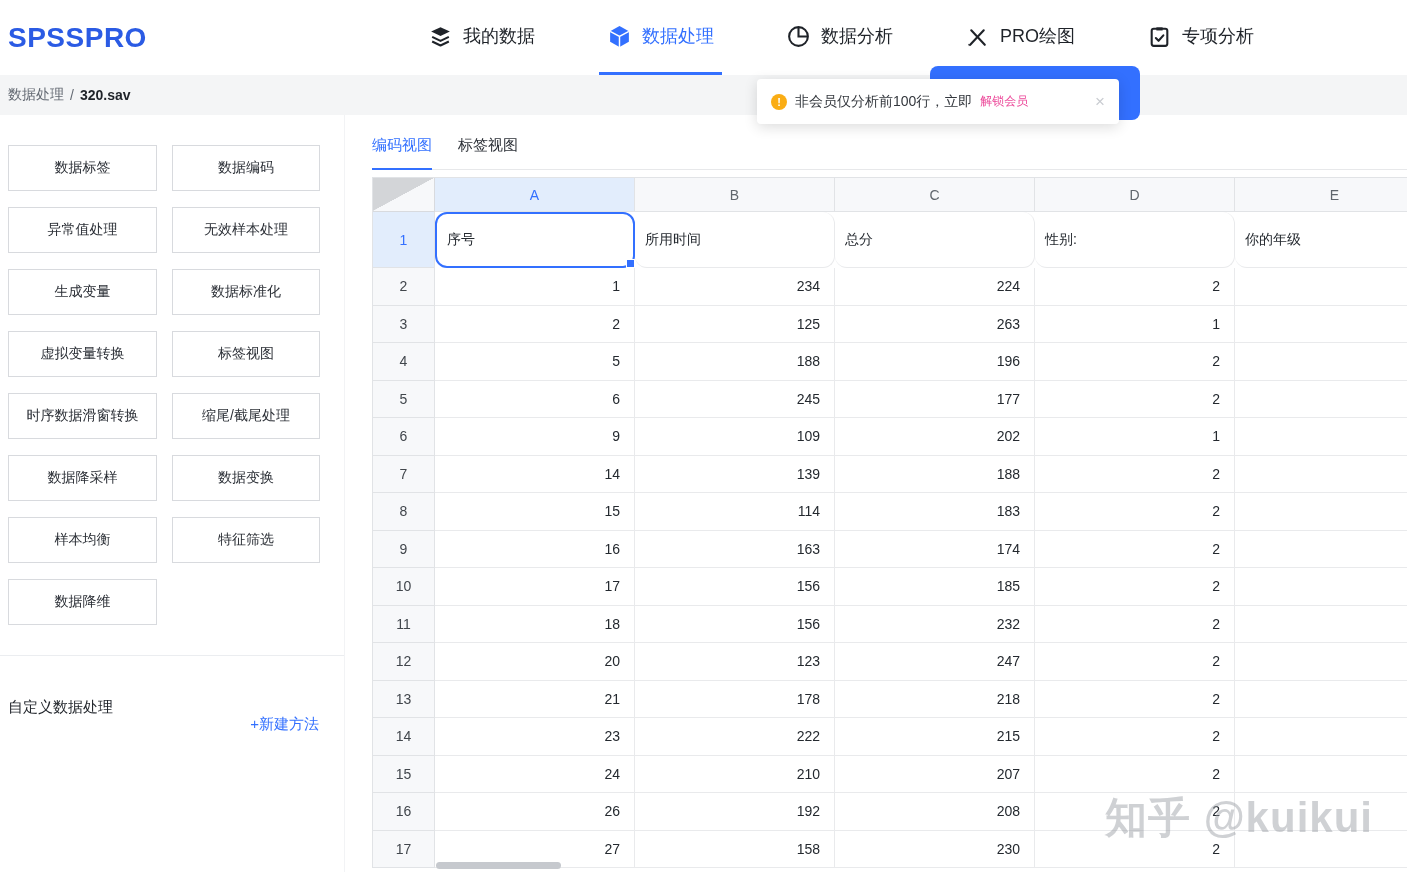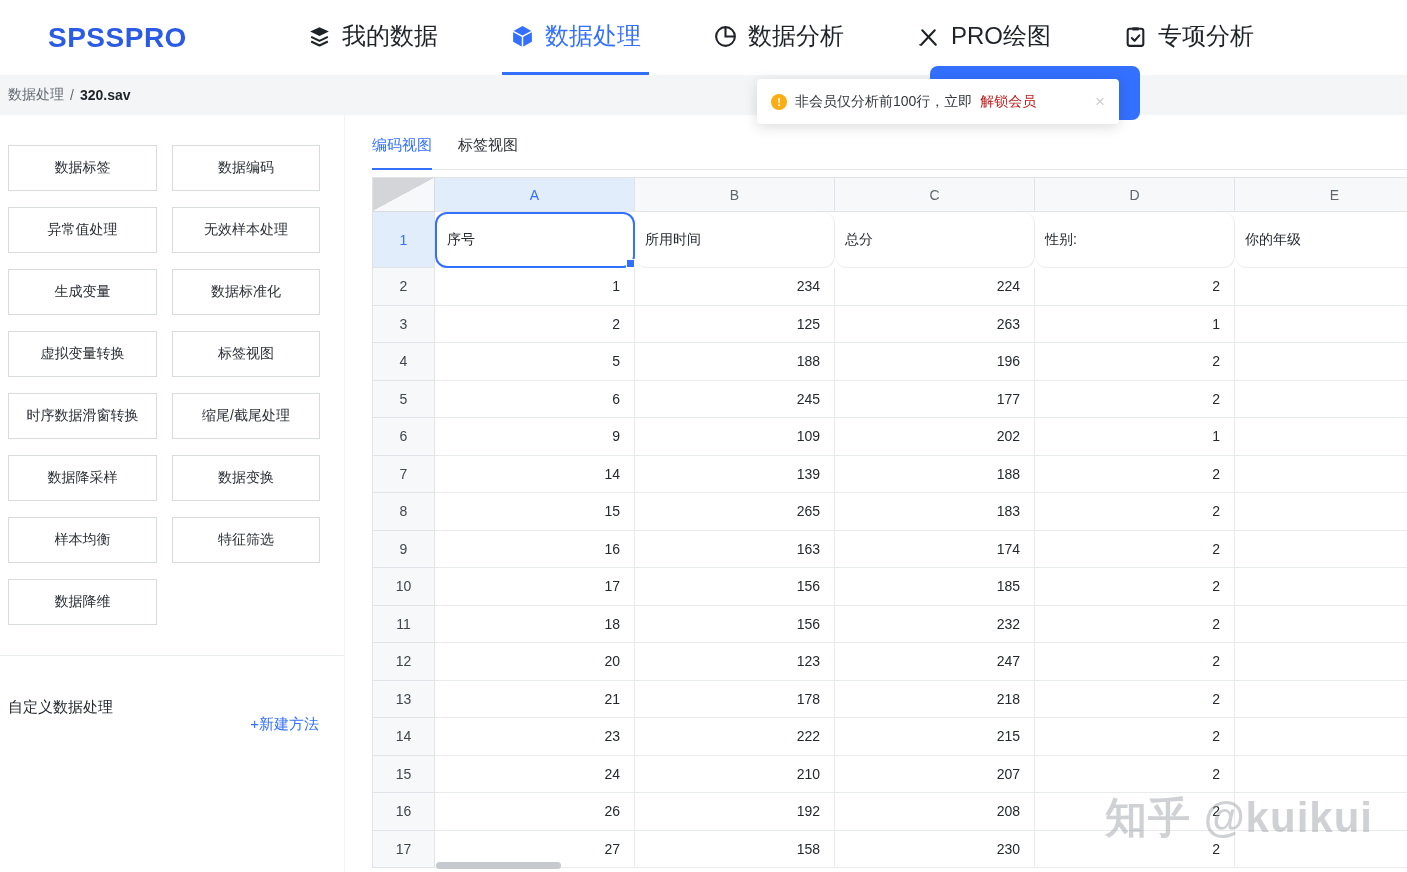--- a/index.html
+++ b/index.html
@@ -1,38 +1,38 @@
 <!DOCTYPE html>
 <html><head>
 <meta charset="utf-8">
 <style>
   * { margin:0; padding:0; }
   body { font-family:"Liberation Sans","DejaVu Sans",sans-serif; background:#fff; }
   .page { position:relative; width:1407px; height:872px; background:#fff; overflow:hidden; }
 
   
-  .navbar { height:75px; display:flex; align-items:stretch; background:#fff; padding-left:8px; box-sizing:border-box;margin-left:40px; }
+  .navbar { height:75px; display:flex; align-items:stretch; background:#fff; padding-left:8px; box-sizing:border-box; }
   .logo { display:flex; align-items:center; font-size:28px; font-weight:800; color:#2b5be4; letter-spacing:.5px; }
   .nav { display:flex; margin-left:auto; padding-right:145px; gap:56px; }
-  .nav-item { display:flex; align-items:center; gap:10px; font-size:24px; color:#1f2329; cursor:pointer; border-bottom:3px solid transparent; padding:0 8px; }
+  .nav-item { display:flex; align-items:center; gap:10px; font-size:18px; color:#1f2329; cursor:pointer; border-bottom:3px solid transparent; padding:0 8px; }
   .nav-item.active { color:#3370ff; border-bottom-color:#3370ff; }
   .nav-item svg { display:block; }
 
   
   .breadcrumb { height:40px; background:#f4f5f6; display:flex; align-items:center; padding-left:8px; font-size:14px; color:#646a73; gap:6px; }
   .breadcrumb .file { color:#1f2329; font-weight:700; }
 
   
   .promo-highlight { position:absolute; left:930px; top:66px; width:210px; height:54px; background:#3370ff; border-radius:8px; z-index:7; cursor:pointer; }
   .notice { position:absolute; left:757px; top:79px; width:362px; height:45px; background:#fff; border-radius:4px;
             box-shadow:0 3px 14px rgba(0,0,0,.14); display:flex; align-items:center; padding:0 14px; box-sizing:border-box; z-index:8; gap:8px; }
   .warn-icon { width:16px; height:16px; border-radius:50%; background:#faad14; color:#fff; font-size:11px; font-weight:700;
                display:flex; align-items:center; justify-content:center; flex-shrink:0; }
   .notice-text { font-size:14px; color:#33373d; white-space:nowrap; }
-  .notice-link { font-size:14px; color:#b91c1c; cursor:pointer; }
+  .notice-link { font-size:12px; color:#ec4899; cursor:pointer; }
   .notice-close { margin-left:auto; color:#c9ccd1; font-size:17px; cursor:pointer; line-height:1; }
 
   
   .content { display:flex; height:757px; }
   .sidebar { width:345px; flex-shrink:0; box-sizing:border-box; padding:30px 25px 0 8px; border-right:1px solid #f2f3f5; }
   .sidebar-title { font-size:15px; color:#1f2329; margin-bottom:22px; }
   .method-grid { display:grid; grid-template-columns:149px 148px; gap:16px 15px; }
   .method-btn { height:46px; border:1px solid #d8dade; background:#fff; border-radius:0; font-size:14px; color:#2b2f36;
                 cursor:pointer; font-family:inherit; }
   .sidebar-divider { border:none; border-top:1px solid #ebedf0; margin:30px -25px 0 -8px; }
@@ -239,21 +239,21 @@
               <div class="rownum">7</div>
               <div class="td num">14</div>
               <div class="td num">139</div>
               <div class="td num">188</div>
               <div class="td num">2</div>
               <div class="td num"></div>
             </div>
             <div class="tr">
               <div class="rownum">8</div>
               <div class="td num">15</div>
-              <div class="td num">265</div>
+              <div class="td num">114</div>
               <div class="td num">183</div>
               <div class="td num">2</div>
               <div class="td num"></div>
             </div>
             <div class="tr">
               <div class="rownum">9</div>
               <div class="td num">16</div>
               <div class="td num">163</div>
               <div class="td num">174</div>
               <div class="td num">2</div>

